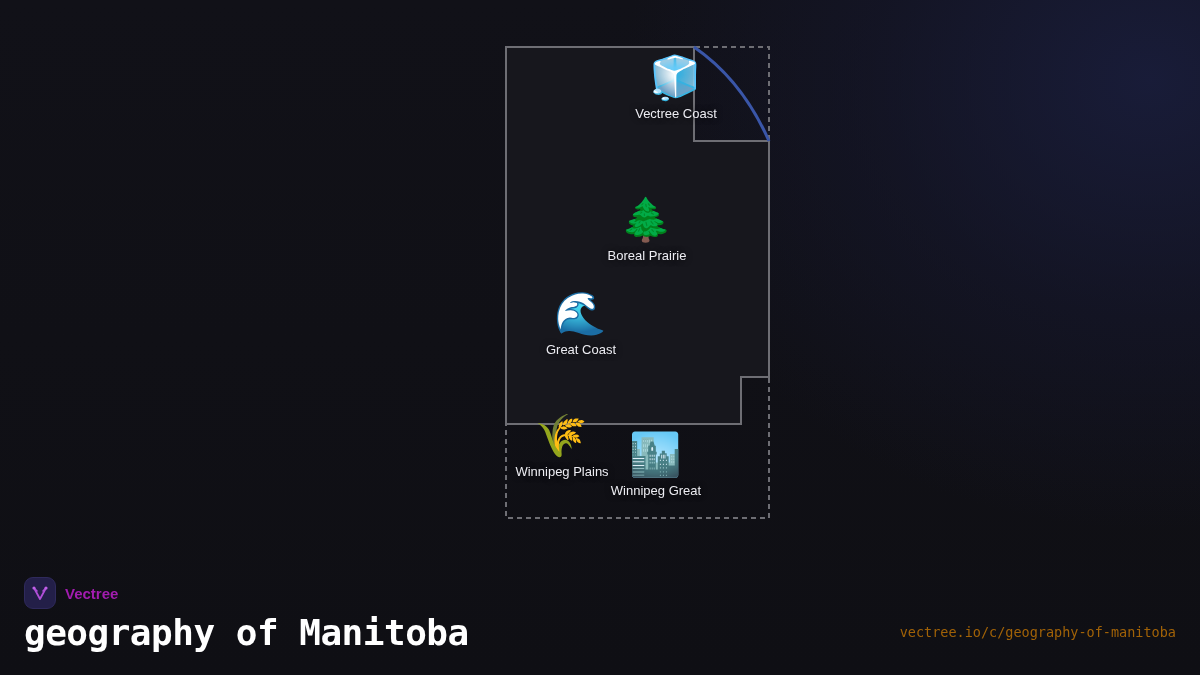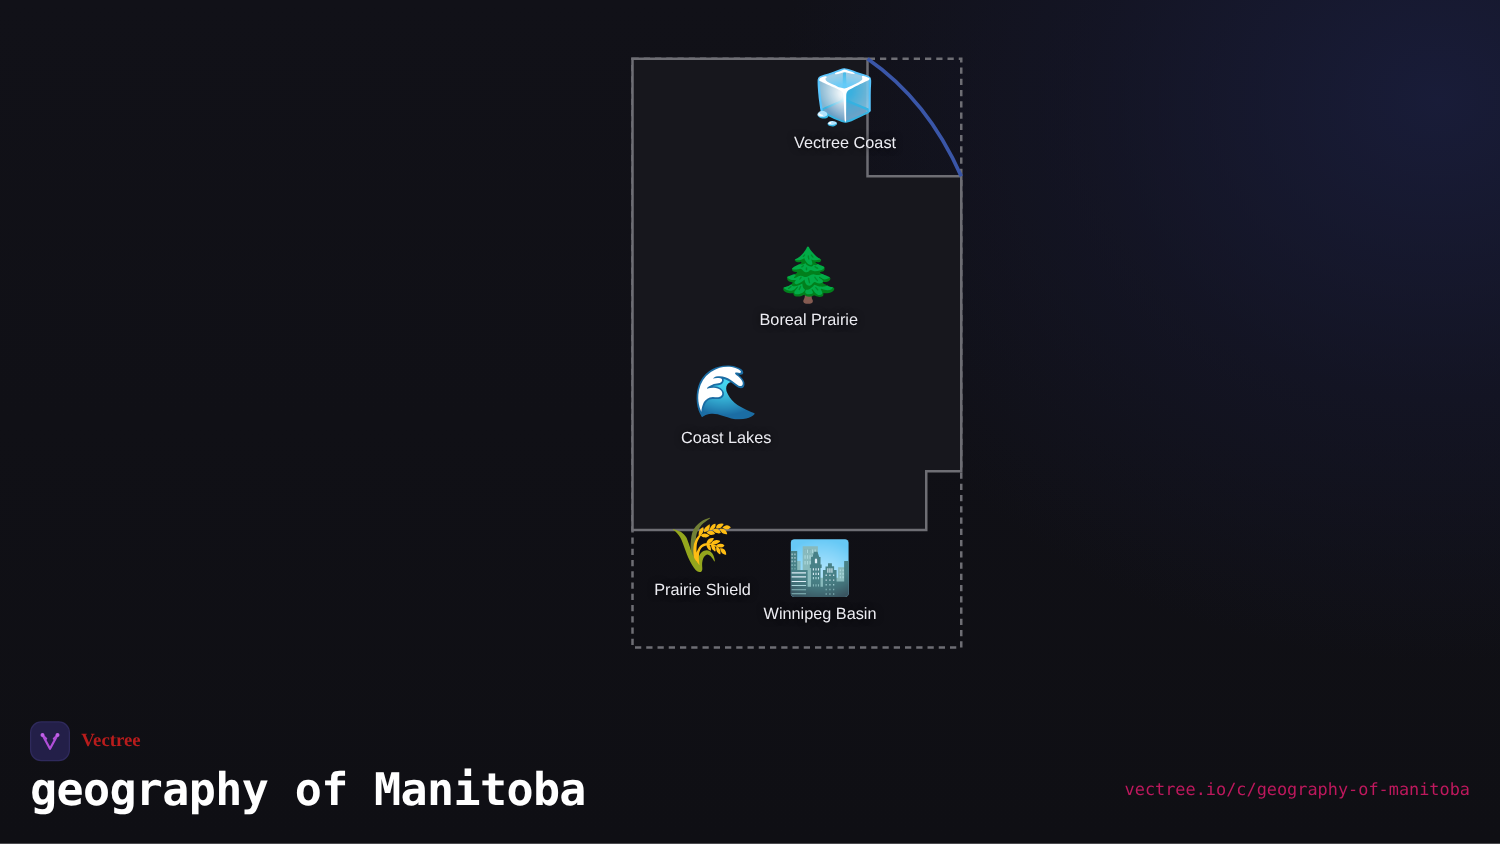--- a/index.html
+++ b/index.html
@@ -62,45 +62,45 @@
       height: 32px;
       border-radius: 9px;
       background: #231f48;
       border: 1px solid #2f2a5c;
       box-sizing: border-box;
       display: flex;
       align-items: center;
       justify-content: center;
     }
     .brand-name {
-      font-family: Liberation Serif, serif;
+      font-family: Liberation Sans, sans-serif;
       font-weight: bold;
       font-size: 15px;
-      color: #b91c1c;
+      color: #a21caf;
     }
     .page-title {
       position: absolute;
       left: 24px;
       top: 610px;
       font-family: "DejaVu Sans Mono", monospace;
       font-weight: bold;
       font-size: 36px;
       color: #ffffff;
       letter-spacing: -0.5px;
       margin: 0;
       line-height: 46px;
       text-align: center;
     }
     .page-url {
       position: absolute;
       right: 24px;
       top: 624px;
       font-family: "DejaVu Sans Mono", monospace;
       font-size: 13.5px;
-      color: #be185d;
+      color: #a16207;
     }
   </style>
 </head>
 <body>
 
 <div class="map-stage">
   <svg class="map-svg" width="1200" height="675" viewBox="0 0 1200 675">
 
     <rect x="506" y="47" width="263" height="471" fill="none" stroke="#6e6e74" stroke-width="2" stroke-dasharray="5,4"></rect>
 
@@ -114,31 +114,31 @@
     <span class="region-label">Vectree Coast</span>
   </div>
 
   <div class="region" style="left:647px; top:196px;">
     <span class="region-icon">🌲</span>
     <span class="region-label">Boreal Prairie</span>
   </div>
 
   <div class="region" style="left:581px; top:290px;">
     <span class="region-icon">🌊</span>
-    <span class="region-label">Coast Lakes</span>
+    <span class="region-label">Great Coast</span>
   </div>
 
   <div class="region" style="left:562px; top:412px;">
     <span class="region-icon">🌾</span>
-    <span class="region-label">Prairie Shield</span>
+    <span class="region-label">Winnipeg Plains</span>
   </div>
 
   <div class="region" style="left:656px; top:431px;">
     <span class="region-icon">🏙️</span>
-    <span class="region-label">Winnipeg Basin</span>
+    <span class="region-label">Winnipeg Great</span>
   </div>
 </div>
 
 <div class="brand">
   <div class="brand-logo">
     <svg width="18" height="18" viewBox="0 0 18 18">
       <path d="M3,4 L9,15 L15,4" fill="none" stroke="#b04fd8" stroke-width="1.8" stroke-linecap="round" stroke-linejoin="round"></path>
       <path d="M3,4 L6,7 M15,4 L12,7" fill="none" stroke="#b04fd8" stroke-width="1.6" stroke-linecap="round"></path>
       <circle cx="3" cy="4" r="1.6" fill="#c060e8"></circle>
       <circle cx="15" cy="4" r="1.6" fill="#c060e8"></circle>

